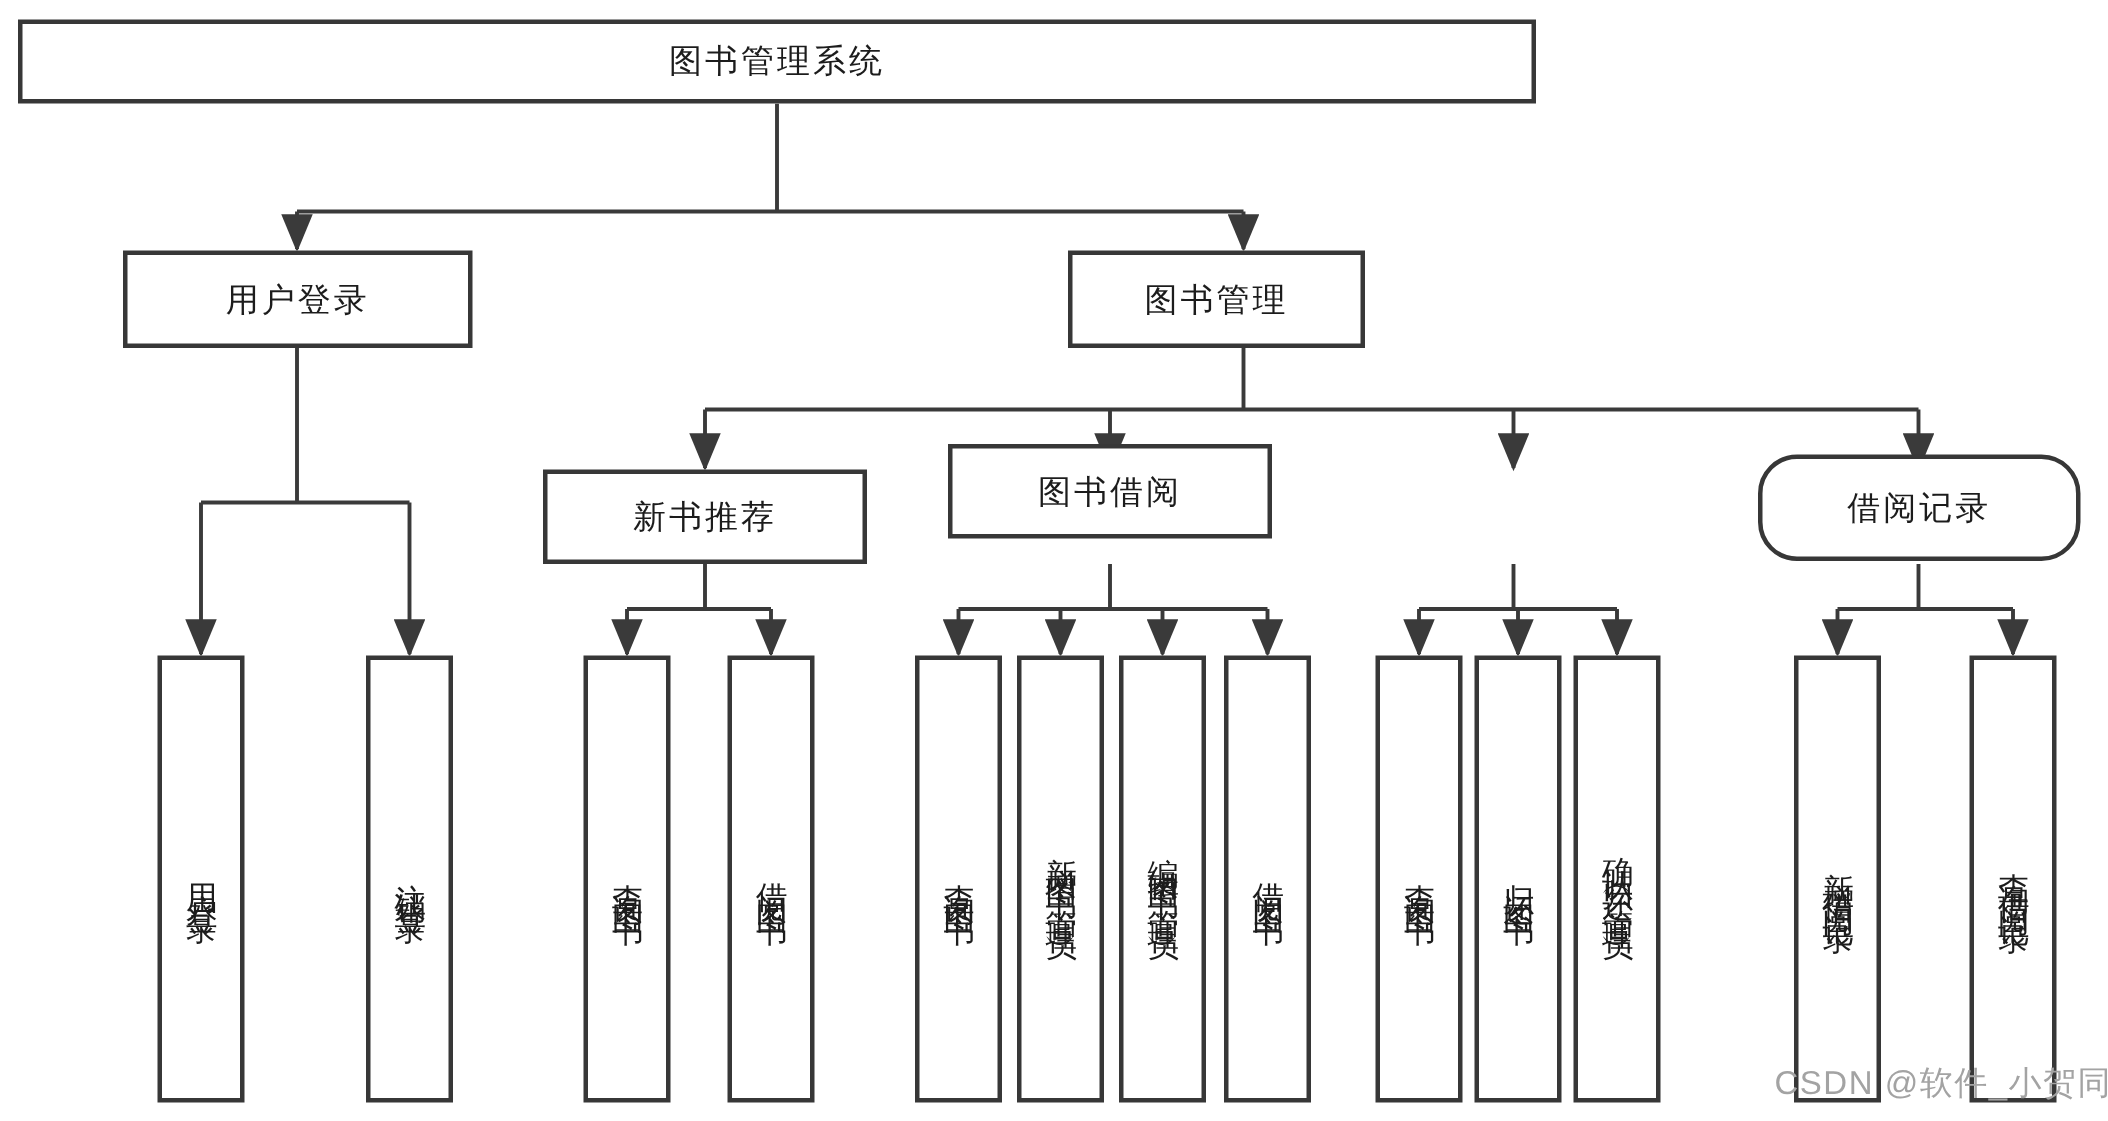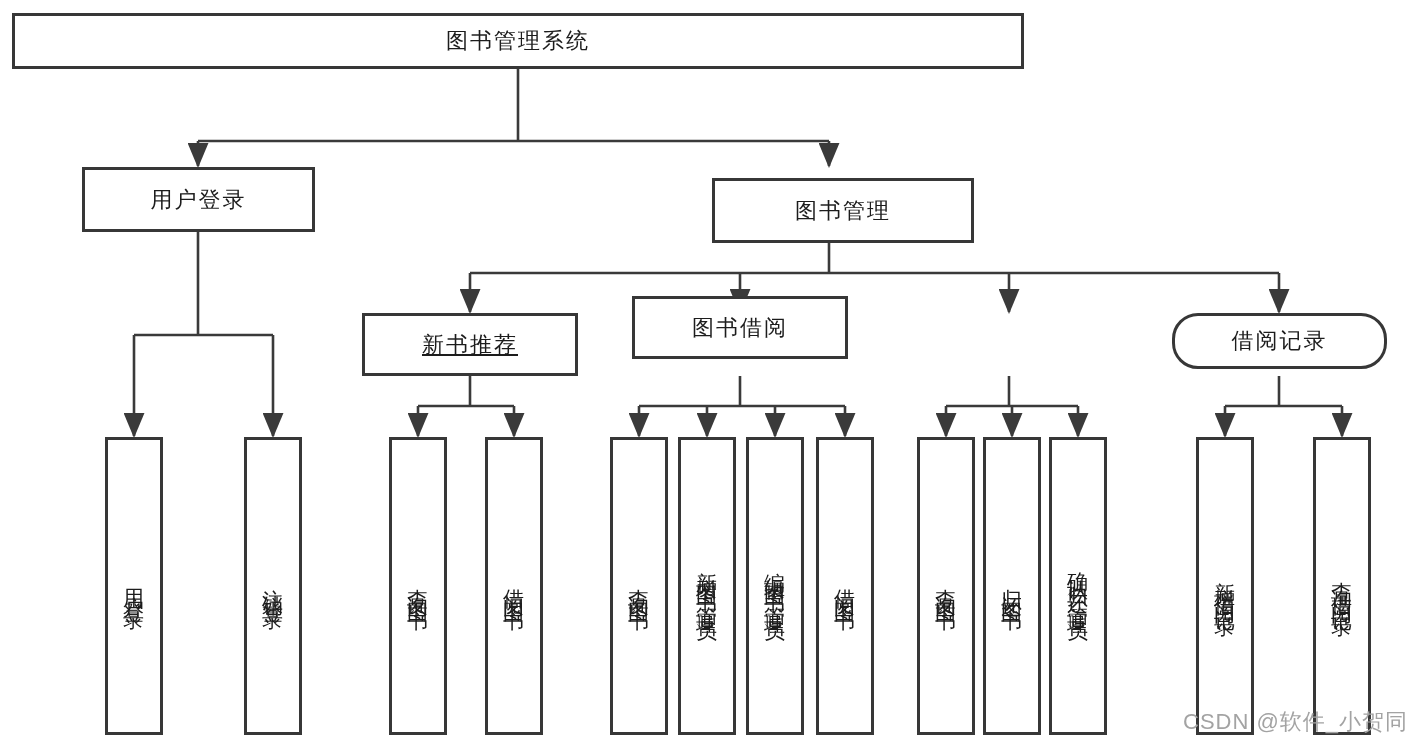--- a/index.html
+++ b/index.html
@@ -27,25 +27,25 @@
     color: #1c1c1c;
     display: flex;
     align-items: center;
     justify-content: center;
     z-index: 2;
     text-align: center;
   }
   .h-node { font-size: 22px; letter-spacing: 2px; white-space: nowrap; }
   .root-node   { left: 12px;   top: 13px;  width: 1012px; height: 56px; }
   .n-userlogin { left: 82px;   top: 167px; width: 233px;  height: 65px; }
-  .n-bookmgmt  { left: 712px;  top: 167px; width: 262px;  height: 65px; margin-top: 11px; }
-  .n-newbook   { left: 362px;  top: 313px; width: 216px;  height: 63px; text-decoration: underline; }
+  .n-bookmgmt  { left: 712px;  top: 167px; width: 198px;  height: 65px; }
+  .n-newbook   { left: 362px;  top: 313px; width: 216px;  height: 63px; }
   .n-borrow    { left: 632px;  top: 296px; width: 216px;  height: 63px; }
   .n-current   { left: 902px;  top: 313px; width: 215px;  height: 63px; }
-  .n-records   { left: 1172px; top: 313px; width: 215px;  height: 56px; border-radius: 26px; }
+  .n-records   { left: 1172px; top: 303px; width: 215px;  height: 71px; border-radius: 26px; }
   .leaf {
     top: 437px; width: 58px; height: 298px;
     writing-mode: vertical-rl;
     text-orientation: mixed;
     font-size: 21px;
     letter-spacing: 7px;
     line-height: 1;
   }
   .lf1  { left: 105px;  }
   .lf2  { left: 244px;  }

